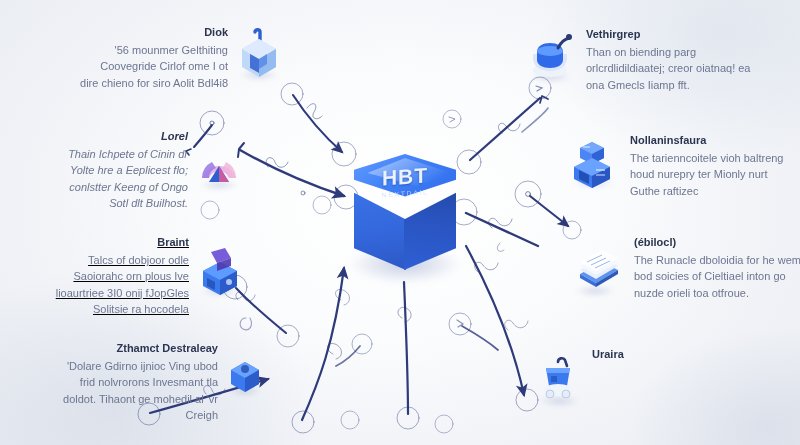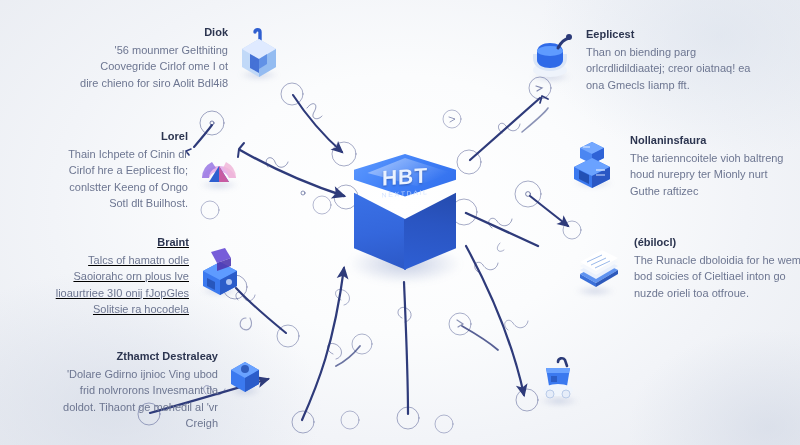--- a/index.html
+++ b/index.html
@@ -244,57 +244,57 @@
         <path d="M23,11 L40,21 L40,39 L23,49 L6,39 L6,21 Z" fill="#bcd6f7" opacity=".92"></path>
         <path d="M23,11 L40,21 L23,31 L6,21 Z" fill="#dfeaff"></path>
         <path d="M23,31 L40,21 L40,39 L23,49 Z" fill="#8fb8ef" opacity=".9"></path>
         <path d="M14,26 L23,31 L23,45 L14,40 Z" fill="#2f5fd0" opacity=".85"></path>
         <path d="M23,31 L31,26 L31,36 L23,41 Z" fill="#3f74e0" opacity=".6"></path>
       </svg>
     </div>
   </div>
 
   <div class="card ralign" style="left:60px; top:128px; width:210px;">
-    <div class="txt" style="left:0; top:2px; width:128px;">
+    <div class="txt" style="left:0; top:2px; width:128px;font-style:italic;">
       <div class="title">Lorel</div>
-      <div class="body">Thain Ichpete of Cinin dr Cirlof hre a Eeplicest flo; conlstter Keeng of Ongo Sotl dlt Builhost.</div>
+      <div class="body">Thain Ichpete of Cinin dr Yolte hre a Eeplicest flo; conlstter Keeng of Ongo Sotl dlt Builhost.</div>
     </div>
     <div class="ico" style="left:136px; top:10px;">
       <div class="s"></div>
       <svg width="46" height="52" viewBox="0 0 46 52">
         <path d="M6,40 A18,18 0 0 1 40,40 L33,40 A11,11 0 0 0 13,40 Z" fill="#e4a7e6" opacity=".85"></path>
         <path d="M6,40 A18,18 0 0 1 16,24 L20,30 A11,11 0 0 0 13,40 Z" fill="#9f7ee6" opacity=".9"></path>
         <path d="M30,24 A18,18 0 0 1 40,40 L33,40 A11,11 0 0 0 27,30 Z" fill="#f0b6d8" opacity=".85"></path>
         <path d="M23,28 L33,44 L13,44 Z" fill="#2f5fd0"></path>
         <path d="M23,28 L33,44 L23,44 Z" fill="#e25a9a" opacity=".85"></path>
       </svg>
     </div>
   </div>
 
   <div class="card ralign" style="left:55px; top:232px; width:215px;">
     <div class="txt" style="left:0; top:4px; width:134px;text-decoration:underline;">
       <div class="title">Braint</div>
-      <div class="body">Talcs of hamatn odle Saoiorahc orn plous Ive lioaurtriee 3I0 onij fJopGles Solitsie ra hocodela</div>
+      <div class="body">Talcs of dobjoor odle Saoiorahc orn plous Ive lioaurtriee 3I0 onij fJopGles Solitsie ra hocodela</div>
     </div>
     <div class="ico" style="left:142px; top:12px;">
       <div class="s"></div>
       <svg width="46" height="52" viewBox="0 0 46 52">
         <path d="M23,18 L40,27 L40,42 L23,51 L6,42 L6,27 Z" fill="#3b79ef"></path>
         <path d="M23,18 L40,27 L23,36 L6,27 Z" fill="#5e9bff"></path>
         <path d="M23,36 L40,27 L40,42 L23,51 Z" fill="#2b5cc9"></path>
         <path d="M14,8 L28,4 L34,14 L20,19 Z" fill="#6b4fd6" opacity=".92"></path>
         <path d="M20,19 L34,14 L34,22 L20,27 Z" fill="#4f37b0" opacity=".9"></path>
         <path d="M10,34 L18,38 L18,46 L10,42 Z" fill="#1f47a6" opacity=".7"></path>
         <circle cx="32" cy="38" r="3" fill="#cfe0ff" opacity=".8"></circle>
       </svg>
     </div>
   </div>
 
   <div class="card ralign" style="left:50px; top:338px; width:225px;">
-    <div class="txt" style="left:0; top:12px; width:168px;">
+    <div class="txt" style="left:0; top:4px; width:168px;">
       <div class="title">Zthamct Destraleay</div>
       <div class="body">'Dolare Gdirno ijnioc Ving ubod frid nolvrorons Invesmant tla doldot. Tihaont ge mohedil al 'vr Creigh</div>
     </div>
     <div class="ico" style="left:176px; top:16px; width:38px; height:42px;">
       <div class="s" style="width:32px;"></div>
       <svg width="38" height="42" viewBox="0 0 38 42">
         <path d="M19,8 L33,16 L33,30 L19,38 L5,30 L5,16 Z" fill="#3b79ef"></path>
         <path d="M19,8 L33,16 L19,24 L5,16 Z" fill="#6aa2ff"></path>
         <path d="M19,24 L33,16 L33,30 L19,38 Z" fill="#2b5cc9"></path>
         <circle cx="19" cy="15" r="4" fill="#1e46a8" opacity=".75"></circle>
@@ -308,21 +308,21 @@
       <svg width="46" height="52" viewBox="0 0 46 52">
         <ellipse cx="22" cy="40" rx="17" ry="7" fill="#eef3fb"></ellipse>
         <path d="M5,28 C5,36 12,41 22,41 C32,41 39,36 39,28 L39,24 L5,24 Z" fill="#dbe6f7"></path>
         <path d="M9,22 C9,16 15,13 22,13 C29,13 35,16 35,22 L35,30 C35,35 29,38 22,38 C15,38 9,35 9,30 Z" fill="#2f6ae8"></path>
         <ellipse cx="22" cy="21" rx="13" ry="5" fill="#5f9bff"></ellipse>
         <path d="M30,18 C33,12 37,9 41,8" stroke="#2b3a78" stroke-width="3" fill="none" stroke-linecap="round"></path>
         <circle cx="41" cy="7" r="3" fill="#2b3a78"></circle>
       </svg>
     </div>
     <div class="txt" style="left:58px; top:6px; width:180px;">
-      <div class="title">Eeplicest</div>
+      <div class="title">Vethirgrep</div>
       <div class="body">Than on biending parg orlcrdlidildiaatej; creor oiatnaq! ea ona Gmecls Iiamp fft.</div>
     </div>
   </div>
 
   <div class="card lalign" style="left:570px; top:128px; width:225px;">
     <div class="ico" style="left:0; top:8px;">
       <div class="s"></div>
       <svg width="46" height="52" viewBox="0 0 46 52">
         <path d="M22,6 L34,12 L34,22 L22,28 L10,22 L10,12 Z" fill="#4b86f2"></path>
         <path d="M22,6 L34,12 L22,18 L10,12 Z" fill="#74a8ff"></path>
@@ -372,16 +372,17 @@
         <path d="M10,14 L34,14 L31,32 L13,32 Z" fill="#3b79ef"></path>
         <path d="M10,14 L34,14 L33,19 L11,19 Z" fill="#6aa2ff"></path>
         <path d="M22,8 C22,4 27,3 29,6 L31,12" stroke="#2b3a78" stroke-width="2.6" fill="none" stroke-linecap="round"></path>
         <ellipse cx="22" cy="36" rx="15" ry="6" fill="#f0f5fc"></ellipse>
         <circle cx="14" cy="40" r="4" fill="#e6edf9" stroke="#b9cbe8" stroke-width="1"></circle>
         <circle cx="30" cy="40" r="4" fill="#e6edf9" stroke="#b9cbe8" stroke-width="1"></circle>
         <rect x="15" y="22" width="6" height="6" fill="#1f47a6" opacity=".55"></rect>
       </svg>
     </div>
     <div class="txt" style="left:56px; top:4px; width:180px;">
+      <div class="title">Uraira</div>
     </div>
   </div>
 
 </div>
 
 </body></html>

